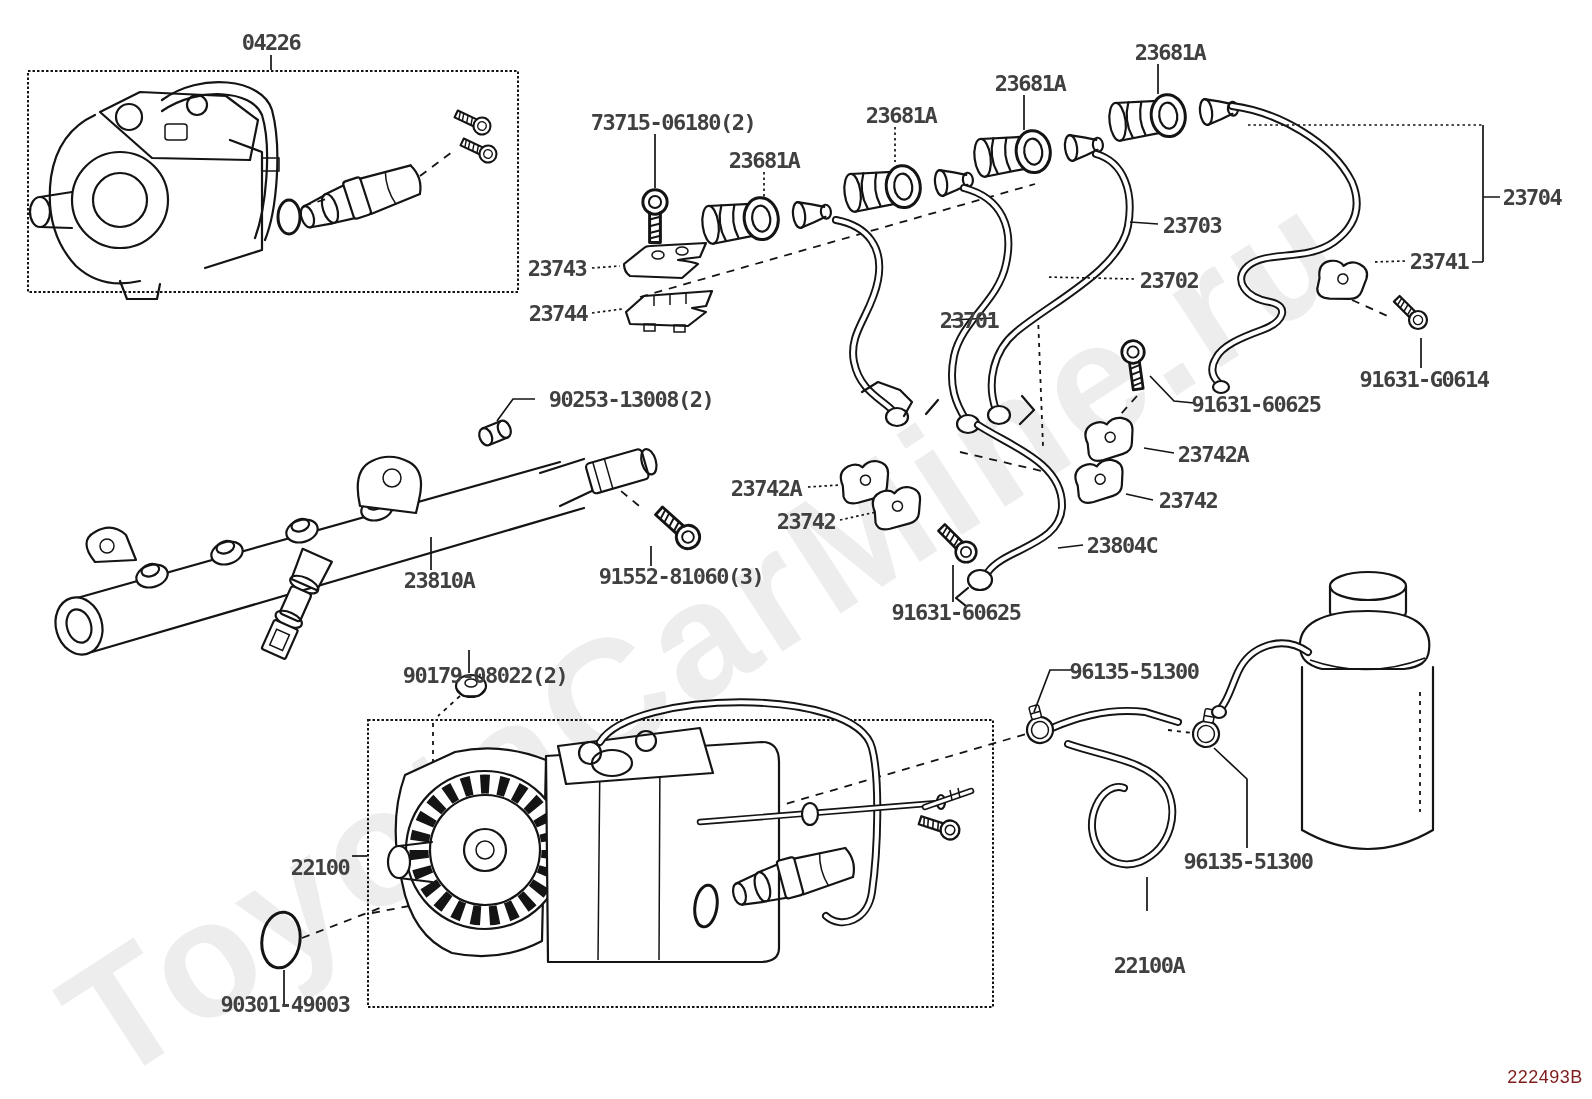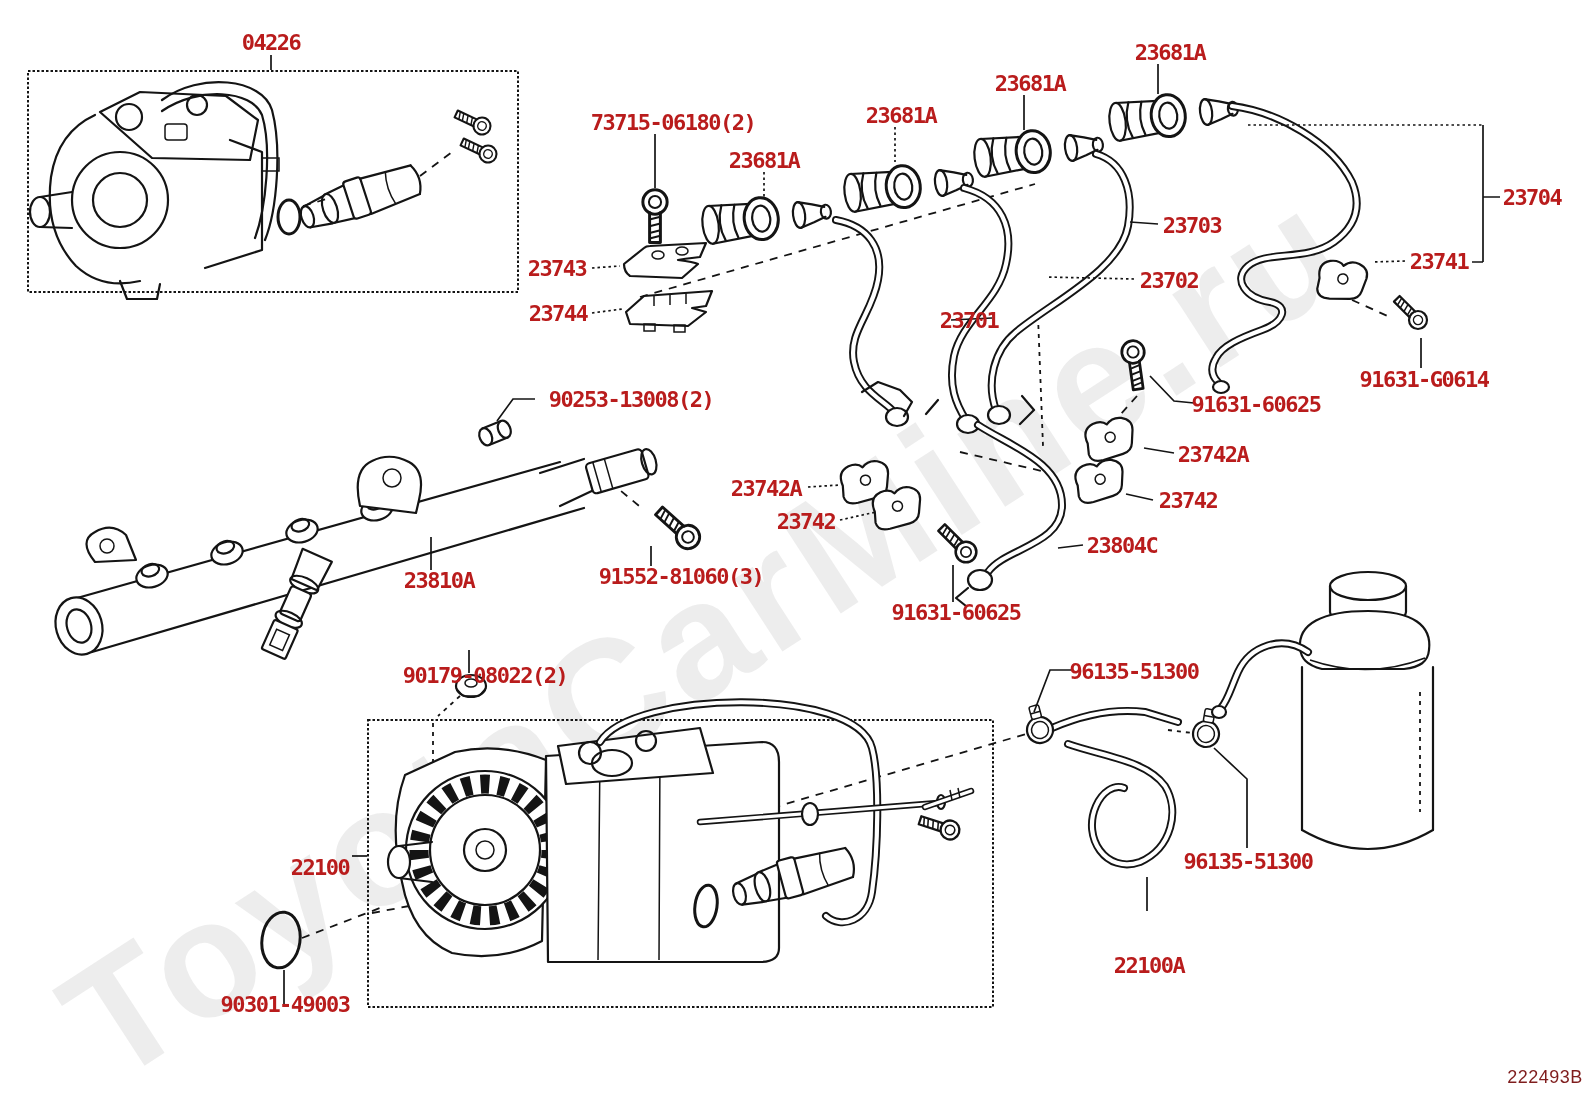--- a/index.html
+++ b/index.html
@@ -16,21 +16,21 @@
   .tube-o{stroke:#141414;stroke-width:8;fill:none;stroke-linecap:round;}
   .tube-i{stroke:#fff;stroke-width:4.2;fill:none;stroke-linecap:round;}
   .tube2-o{stroke:#141414;stroke-width:6.5;fill:none;stroke-linecap:round;}
   .tube2-i{stroke:#fff;stroke-width:3.2;fill:none;stroke-linecap:round;}
   .dash{stroke:#141414;stroke-width:1.8;fill:none;stroke-dasharray:8 7;}
   .dash2{stroke:#141414;stroke-width:1.8;fill:none;stroke-dasharray:4 5;}
   .lead{stroke:#141414;stroke-width:1.7;fill:none;}
   .leaddot{stroke:#141414;stroke-width:1.7;fill:none;stroke-dasharray:2.5 3;}
   .boxborder{stroke:#141414;stroke-width:2;fill:none;stroke-dasharray:2.5 2;}
   .part-label{position:absolute;transform:translate(-50%,-50%);font-family:"DejaVu Sans Mono",monospace;
-              font-weight:700;font-size:22px;letter-spacing:-1.5px;color:#b91c1c;white-space:nowrap;}
+              font-weight:700;font-size:22px;letter-spacing:-1.5px;color:#404040;white-space:nowrap;}
   #drawing-code{position:absolute;transform:translate(-50%,-50%);font-family:"Liberation Sans",sans-serif;
               font-size:18px;color:#7f1d1d;letter-spacing:0.5px;}
 </style>
 </head>
 <body>
 
 <div id="stage">
   <div id="watermark">ToyotaCarMine.ru</div>
 
   <svg width="1592" height="1099" viewBox="0 0 1592 1099">

